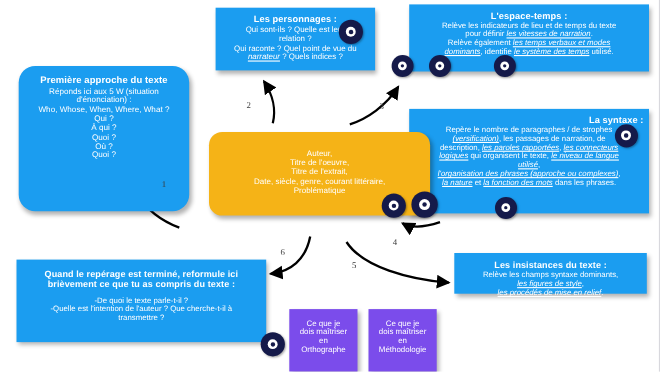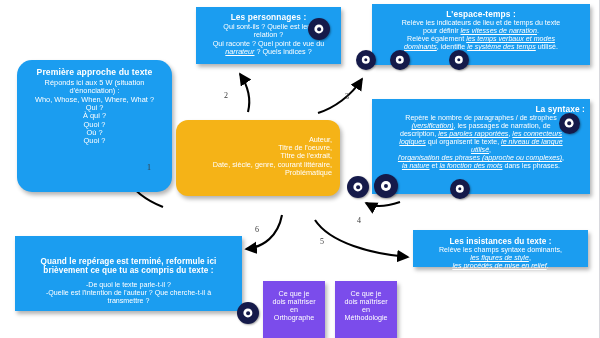--- a/index.html
+++ b/index.html
@@ -71,29 +71,28 @@
   #box-espacetemps .title { font-size: 8.4px; margin-bottom: 1px; }
 
   #box-syntaxe {
     left: 372px; top: 99px; width: 218px; height: 95px;
     padding: 6px 5px 0 5px;
     font-size: 7.1px;
   }
   #box-syntaxe .title { font-size: 8.4px; margin-bottom: 1px; text-align: right; }
 
   #box-centre {
-    left: 176px; top: 120px; width: 164px; height: 76px;
+    left: 190px; top: 120px; width: 201px; height: 76px;
     padding: 16px 8px 0 8px;
     font-size: 7.3px;
-    text-align: right;
   }
 
   #box-reformule {
     left: 15px; top: 236px; width: 227px; height: 75px;
-    padding: 21px 8px 0 8px;
+    padding: 9px 8px 0 8px;
     font-size: 7.1px;
   }
   #box-reformule .title { font-size: 8.2px; margin-bottom: 7px; }
 
   #box-insistances {
     left: 413px; top: 230px; width: 175px; height: 37px;
     padding: 7px 5px 0 5px;
     font-size: 7.1px;
   }
   #box-insistances .title { font-size: 8.2px; margin-bottom: 1px; }

